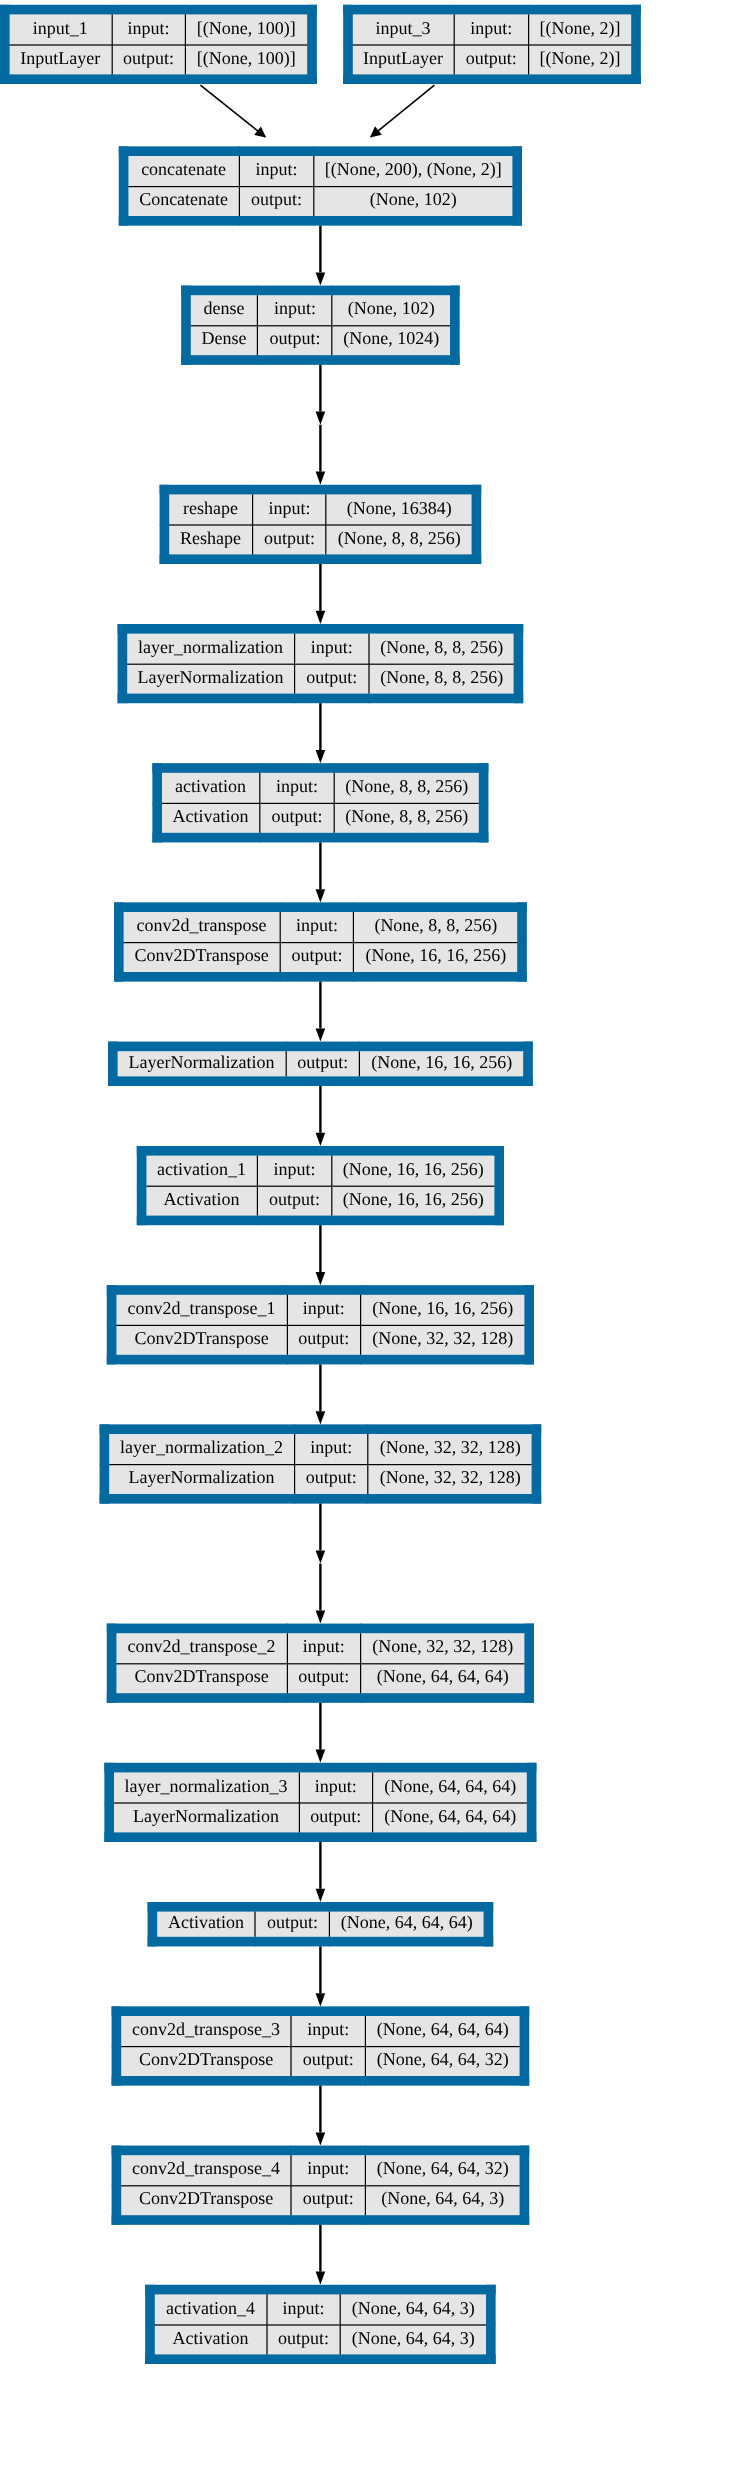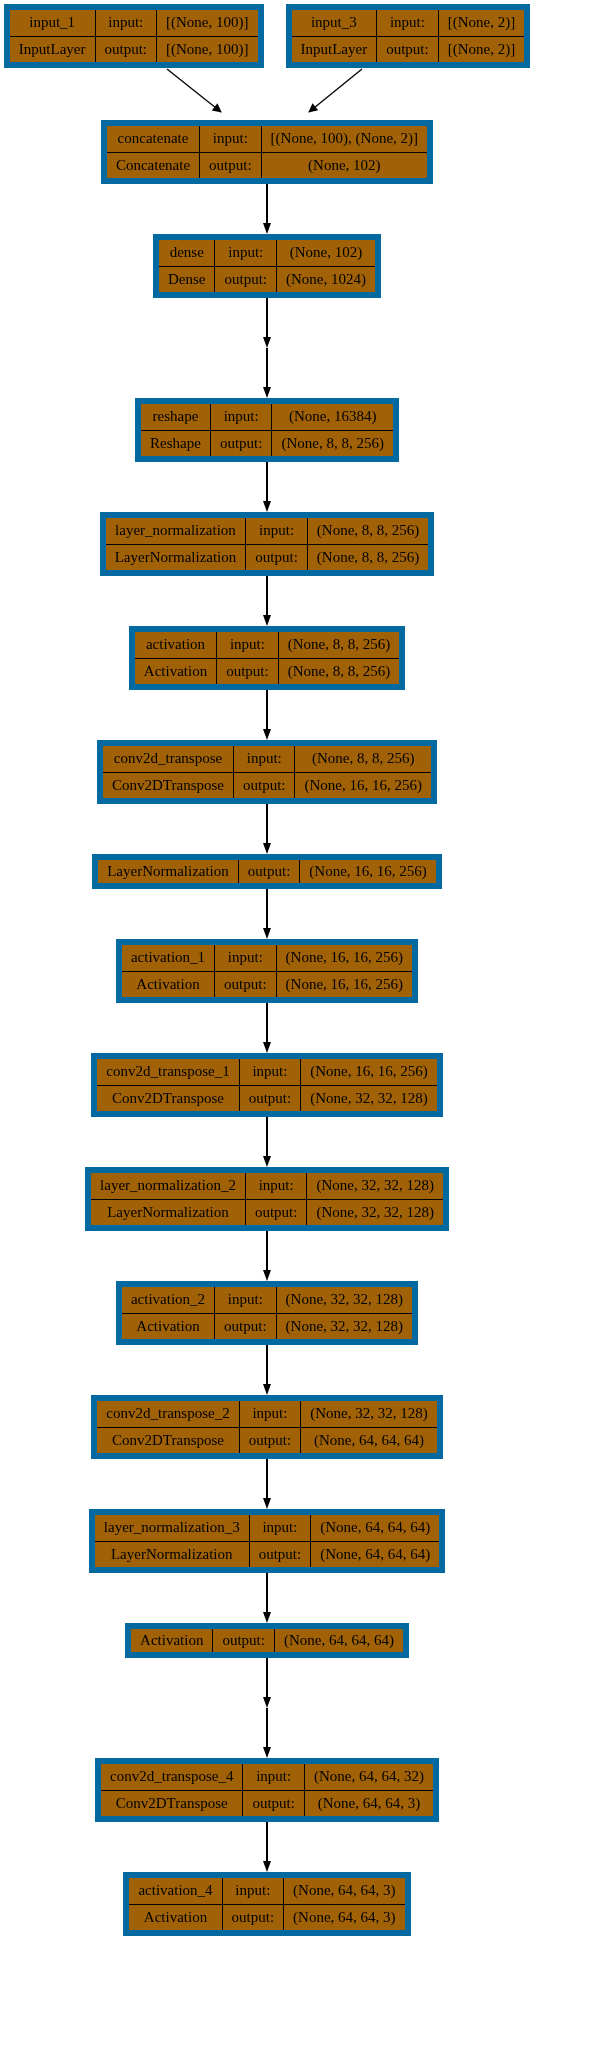--- a/index.html
+++ b/index.html
@@ -24,22 +24,22 @@
     justify-content: center;
     gap: 22px;
   }
   .chain {
     display: flex;
     flex-direction: column;
     align-items: center;
   }
   table.layer-node {
     border-collapse: collapse;
-    border: 6px solid #0369a1;
-    background: #a16207;
+    border: 8px solid #0369a1;
+    background: #e5e5e5;
   }
   table.layer-node td {
     border: 1px solid #000;
     padding: 2px 9px;
     height: 29px;
     text-align: center;
     vertical-align: middle;
     font-size: 15px;
     white-space: nowrap;
   }
@@ -108,21 +108,21 @@
     <line x1="165" y1="1" x2="219" y2="44" stroke="#000" stroke-width="1.3" marker-end="url(#ah)"></line>
     <line x1="360" y1="1" x2="307" y2="44" stroke="#000" stroke-width="1.3" marker-end="url(#ah)"></line>
   </svg>
 
   <div class="chain" id="chain">
       <table class="layer-node">
     <tbody>
       <tr>
         <td>concatenate</td>
         <td>input:</td>
-        <td>[(None, 100), (None, 2)]</td>
+        <td>[(None, 200), (None, 2)]</td>
       </tr>
       <tr>
         <td>Concatenate</td>
         <td>output:</td>
         <td>(None, 102)</td>
       </tr>
     </tbody>
   </table>
       <div class="arrow">
     <div class="arrow-line"></div>
@@ -282,118 +282,118 @@
         <td>LayerNormalization</td>
         <td>output:</td>
         <td>(None, 32, 32, 128)</td>
       </tr>
     </tbody>
   </table>
       <div class="arrow">
     <div class="arrow-line"></div>
     <div class="arrow-head"></div>
   </div>
-      <table class="layer-node">
-    <tbody>
-      <tr>
-        <td>activation_2</td>
+      <div class="arrow">
+    <div class="arrow-line"></div>
+    <div class="arrow-head"></div>
+  </div>
+      <table class="layer-node">
+    <tbody>
+      <tr>
+        <td>conv2d_transpose_2</td>
         <td>input:</td>
         <td>(None, 32, 32, 128)</td>
       </tr>
       <tr>
+        <td>Conv2DTranspose</td>
+        <td>output:</td>
+        <td>(None, 64, 64, 64)</td>
+      </tr>
+    </tbody>
+  </table>
+      <div class="arrow">
+    <div class="arrow-line"></div>
+    <div class="arrow-head"></div>
+  </div>
+      <table class="layer-node">
+    <tbody>
+      <tr>
+        <td>layer_normalization_3</td>
+        <td>input:</td>
+        <td>(None, 64, 64, 64)</td>
+      </tr>
+      <tr>
+        <td>LayerNormalization</td>
+        <td>output:</td>
+        <td>(None, 64, 64, 64)</td>
+      </tr>
+    </tbody>
+  </table>
+      <div class="arrow">
+    <div class="arrow-line"></div>
+    <div class="arrow-head"></div>
+  </div>
+      <table class="layer-node">
+    <tbody>
+      <tr>
         <td>Activation</td>
         <td>output:</td>
-        <td>(None, 32, 32, 128)</td>
-      </tr>
-    </tbody>
-  </table>
-      <div class="arrow">
-    <div class="arrow-line"></div>
-    <div class="arrow-head"></div>
-  </div>
-      <table class="layer-node">
-    <tbody>
-      <tr>
-        <td>conv2d_transpose_2</td>
-        <td>input:</td>
-        <td>(None, 32, 32, 128)</td>
-      </tr>
-      <tr>
-        <td>Conv2DTranspose</td>
-        <td>output:</td>
-        <td>(None, 64, 64, 64)</td>
-      </tr>
-    </tbody>
-  </table>
-      <div class="arrow">
-    <div class="arrow-line"></div>
-    <div class="arrow-head"></div>
-  </div>
-      <table class="layer-node">
-    <tbody>
-      <tr>
-        <td>layer_normalization_3</td>
-        <td>input:</td>
-        <td>(None, 64, 64, 64)</td>
-      </tr>
-      <tr>
-        <td>LayerNormalization</td>
-        <td>output:</td>
-        <td>(None, 64, 64, 64)</td>
-      </tr>
-    </tbody>
-  </table>
-      <div class="arrow">
-    <div class="arrow-line"></div>
-    <div class="arrow-head"></div>
-  </div>
-      <table class="layer-node">
-    <tbody>
+        <td>(None, 64, 64, 64)</td>
+      </tr>
+    </tbody>
+  </table>
+      <div class="arrow">
+    <div class="arrow-line"></div>
+    <div class="arrow-head"></div>
+  </div>
+      <table class="layer-node">
+    <tbody>
+      <tr>
+        <td>conv2d_transpose_3</td>
+        <td>input:</td>
+        <td>(None, 64, 64, 64)</td>
+      </tr>
+      <tr>
+        <td>Conv2DTranspose</td>
+        <td>output:</td>
+        <td>(None, 64, 64, 32)</td>
+      </tr>
+    </tbody>
+  </table>
+      <div class="arrow">
+    <div class="arrow-line"></div>
+    <div class="arrow-head"></div>
+  </div>
+      <table class="layer-node">
+    <tbody>
+      <tr>
+        <td>conv2d_transpose_4</td>
+        <td>input:</td>
+        <td>(None, 64, 64, 32)</td>
+      </tr>
+      <tr>
+        <td>Conv2DTranspose</td>
+        <td>output:</td>
+        <td>(None, 64, 64, 3)</td>
+      </tr>
+    </tbody>
+  </table>
+      <div class="arrow">
+    <div class="arrow-line"></div>
+    <div class="arrow-head"></div>
+  </div>
+      <table class="layer-node">
+    <tbody>
+      <tr>
+        <td>activation_4</td>
+        <td>input:</td>
+        <td>(None, 64, 64, 3)</td>
+      </tr>
       <tr>
         <td>Activation</td>
         <td>output:</td>
-        <td>(None, 64, 64, 64)</td>
-      </tr>
-    </tbody>
-  </table>
-      <div class="arrow">
-    <div class="arrow-line"></div>
-    <div class="arrow-head"></div>
-  </div>
-      <div class="arrow">
-    <div class="arrow-line"></div>
-    <div class="arrow-head"></div>
-  </div>
-      <table class="layer-node">
-    <tbody>
-      <tr>
-        <td>conv2d_transpose_4</td>
-        <td>input:</td>
-        <td>(None, 64, 64, 32)</td>
-      </tr>
-      <tr>
-        <td>Conv2DTranspose</td>
-        <td>output:</td>
         <td>(None, 64, 64, 3)</td>
       </tr>
     </tbody>
   </table>
-      <div class="arrow">
-    <div class="arrow-line"></div>
-    <div class="arrow-head"></div>
-  </div>
-      <table class="layer-node">
-    <tbody>
-      <tr>
-        <td>activation_4</td>
-        <td>input:</td>
-        <td>(None, 64, 64, 3)</td>
-      </tr>
-      <tr>
-        <td>Activation</td>
-        <td>output:</td>
-        <td>(None, 64, 64, 3)</td>
-      </tr>
-    </tbody>
-  </table>
     </div>
 
 </div>
 
 </body></html>

